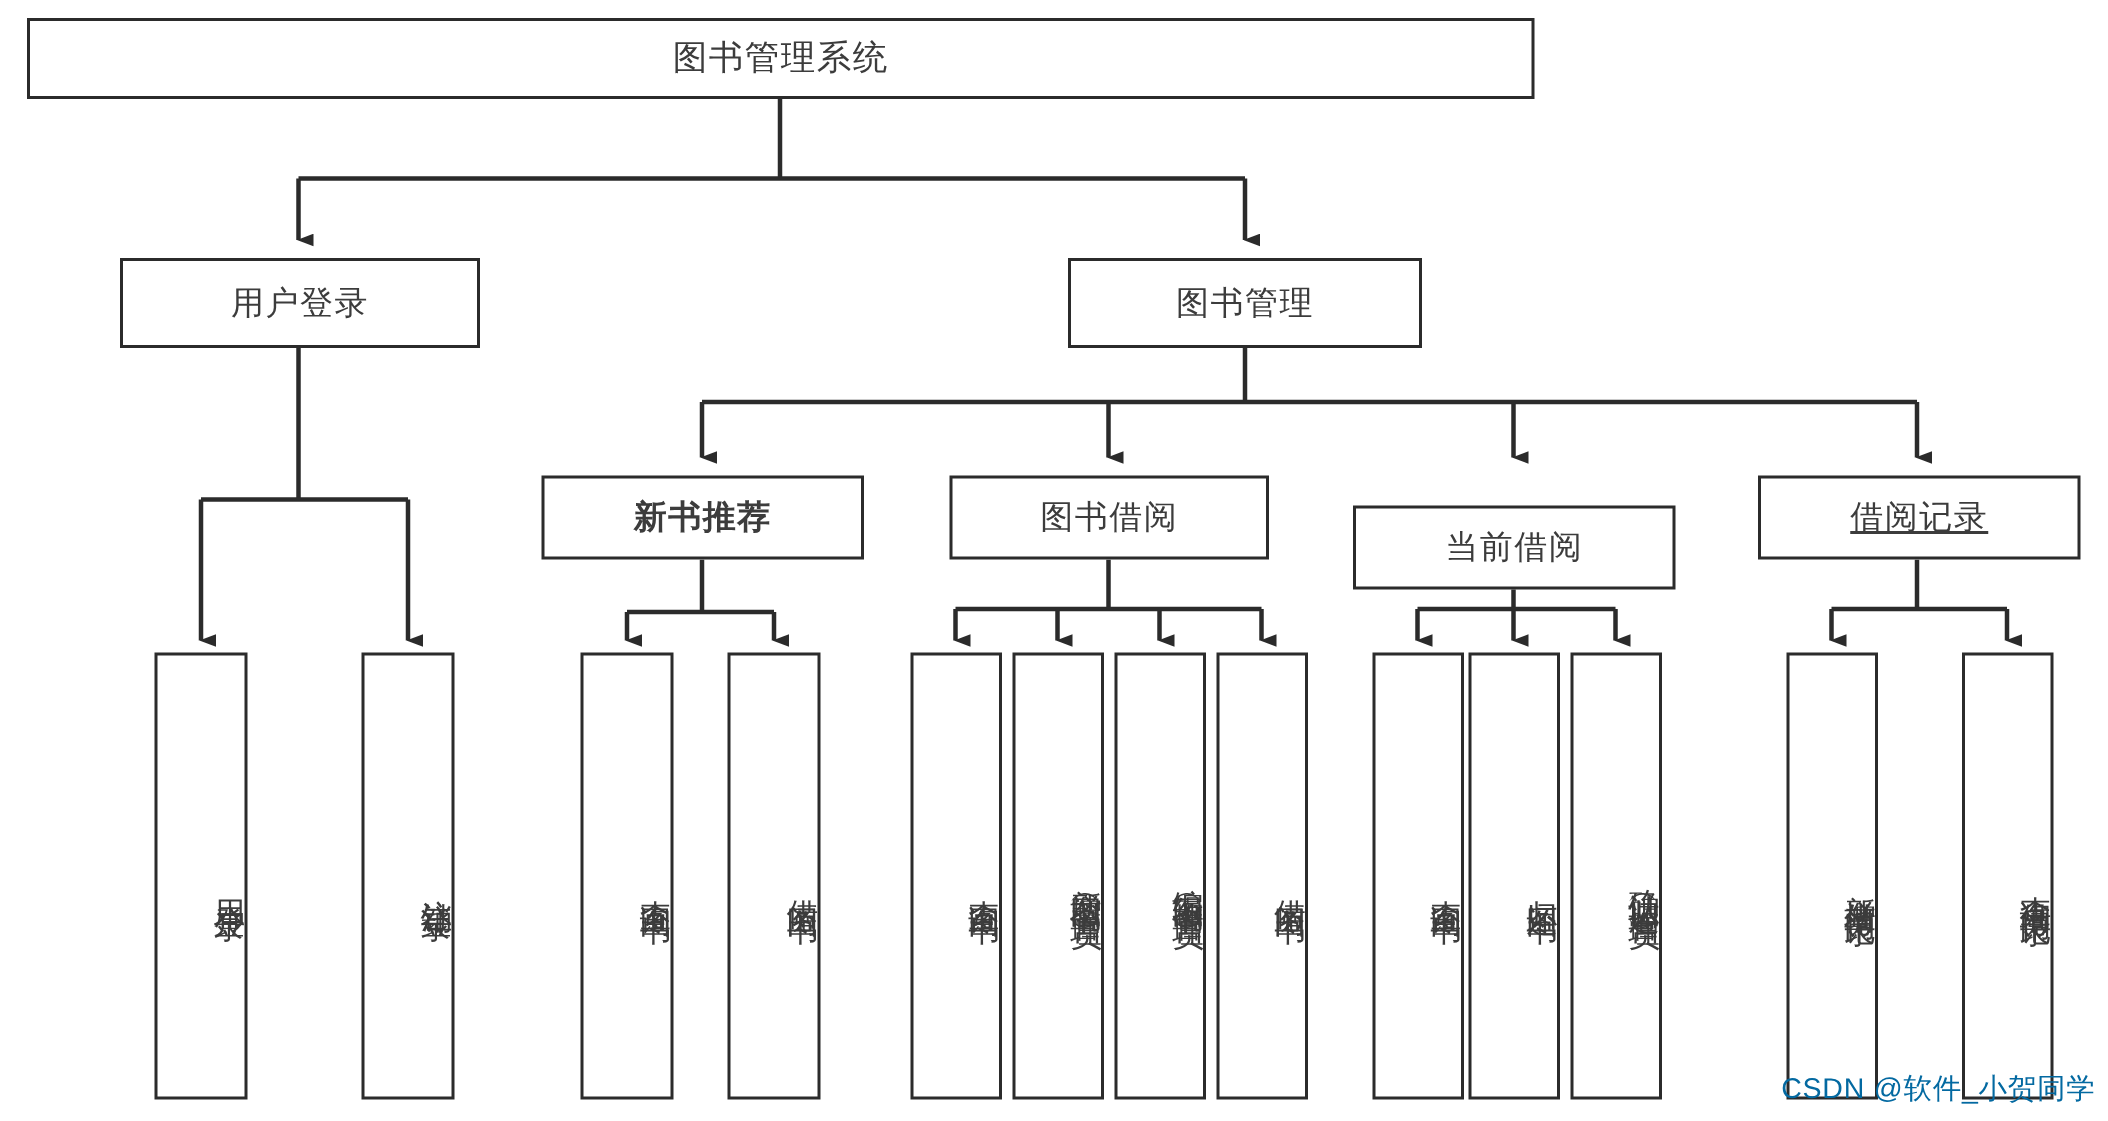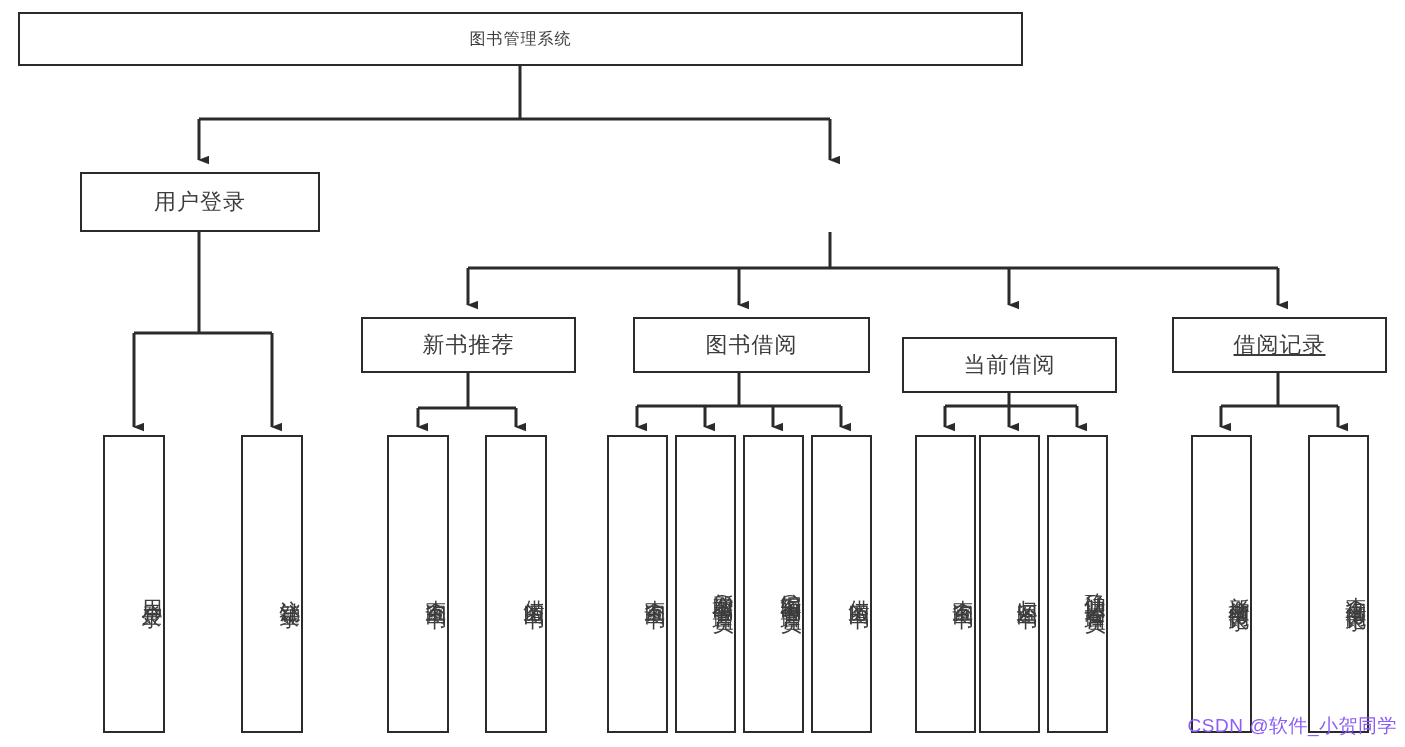--- a/index.html
+++ b/index.html
@@ -35,21 +35,21 @@
     justify-content: center;
     color: #3c3c3c;
     z-index: 2;
   }
   .node.horiz {
     font-size: 22px;
     letter-spacing: 1px;
     line-height: 1.1;
   }
   .node.root {
-    font-size: 16px;
+    font-size: 23px;
   }
   .node.vert {
     writing-mode: vertical-rl;
     text-orientation: upright;
     align-items: flex-start;
     justify-content: center;
     font-size: 21px;
     line-height: 1.0;
     letter-spacing: 3px;
     padding-top: 10px;
@@ -57,21 +57,21 @@
   .node.vert .vtext {
     writing-mode: vertical-rl;
     text-orientation: upright;
     white-space: nowrap;
   }
   .watermark {
     position: absolute;
     right: 8px;
     bottom: 8px;
     font-size: 19px;
-    color: #8b5cf6;
+    color: #0369a1;
     z-index: 5;
     white-space: nowrap;
     letter-spacing: 0.5px;
   }
 </style>
 </head>
 <body>
 
 <div id="canvas">
 
@@ -128,25 +128,28 @@
     </g>
   </svg>
 
   <div class="node horiz root" style="left:18px; top:12px; width:1005px; height:54px;">
     <span>图书管理系统</span>
   </div>
 
   <div class="node horiz" style="left:80px; top:172px; width:240px; height:60px;">
     <span>用户登录</span>
   </div>
-
-  <div class="node horiz" style="left:361px; top:317px; width:215px; height:56px;">
+  <div class="node horiz" style="left:712px; top:172px; width:236px; height:60px;">
+    <span>图书管理</span>
+  </div>
+
+  <div class="node horiz" style="left:361px; top:317px; width:215px; height:56px;font-weight:bold;">
     <span>新书推荐</span>
   </div>
-  <div class="node horiz" style="left:633px; top:317px; width:237px; height:56px;">
+  <div class="node horiz" style="left:633px; top:317px; width:213px; height:56px;">
     <span>图书借阅</span>
   </div>
   <div class="node horiz" style="left:902px; top:317px; width:215px; height:56px;margin-top:20px;">
     <span>当前借阅</span>
   </div>
   <div class="node horiz" style="left:1172px; top:317px; width:215px; height:56px;text-decoration:underline;">
     <span>借阅记录</span>
   </div>
 
   <div class="node vert" style="left:103px; top:435px; width:62px; height:298px;">

